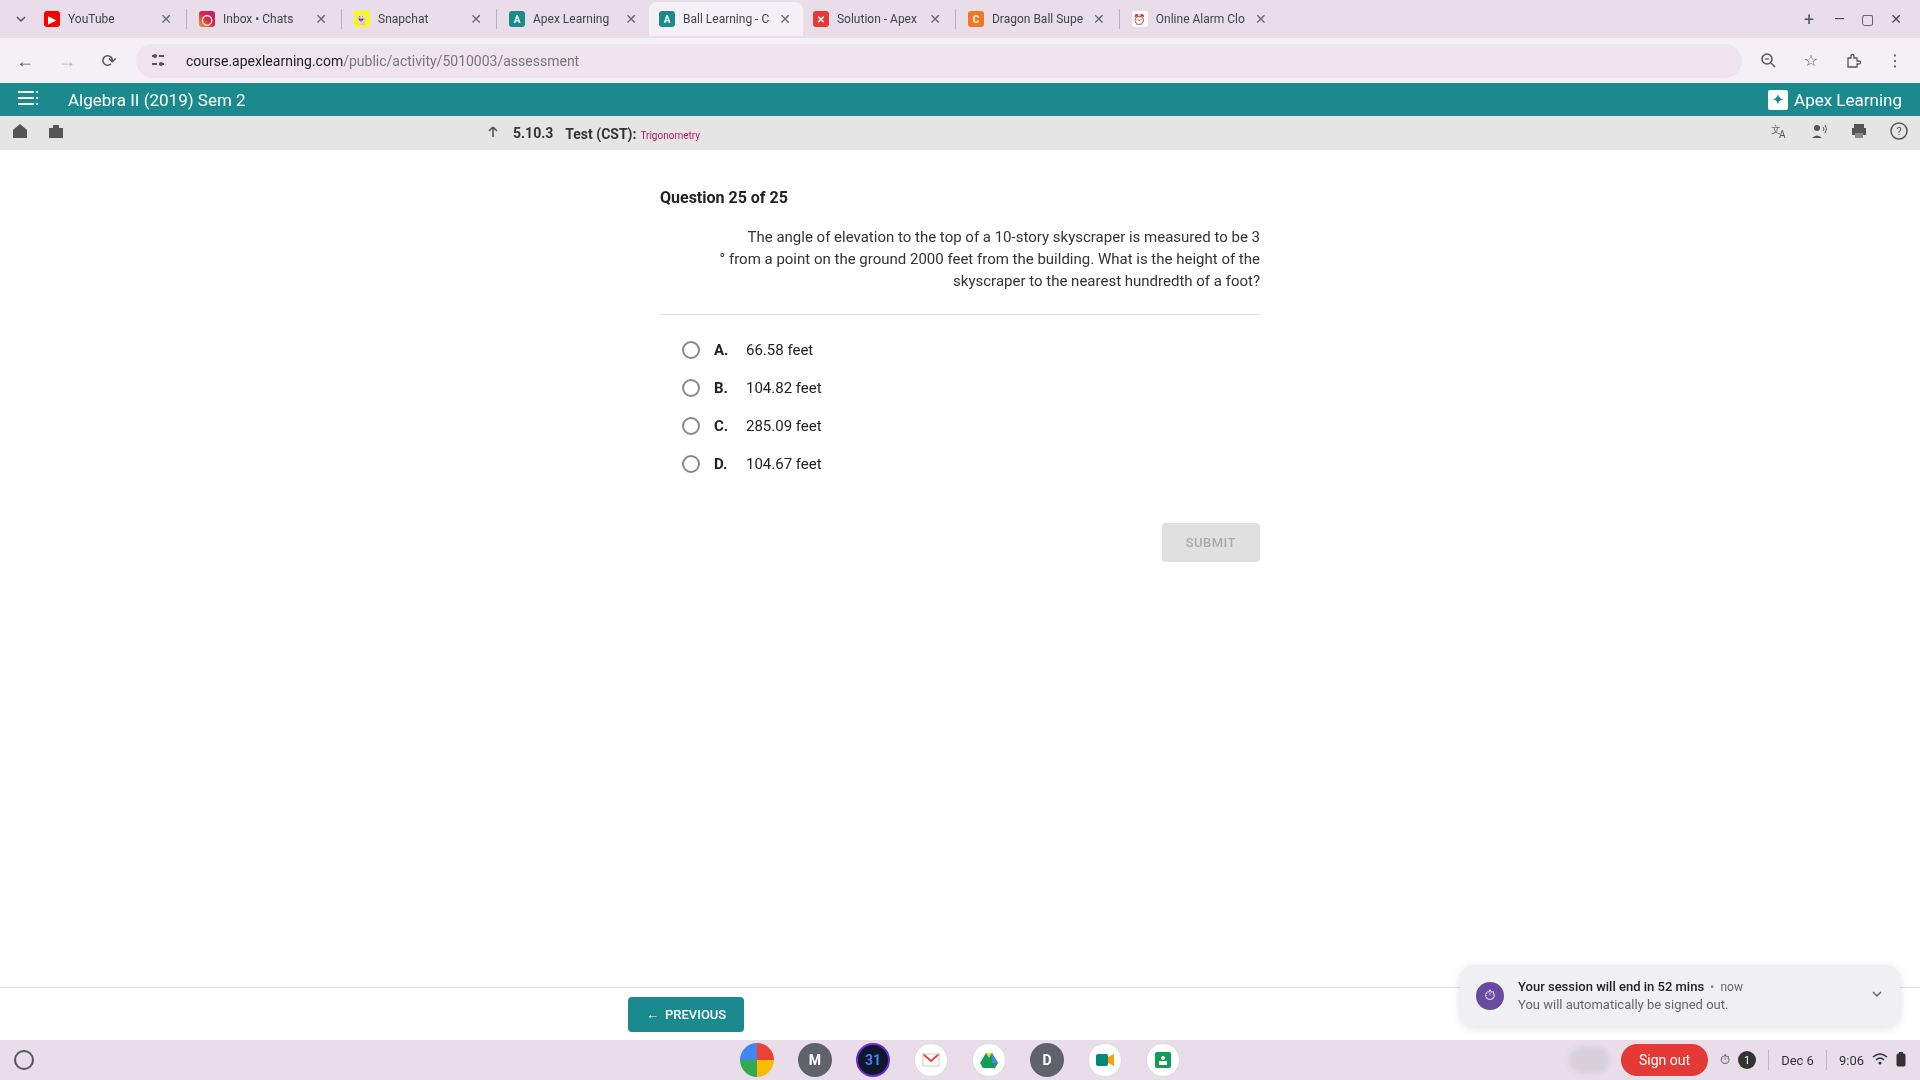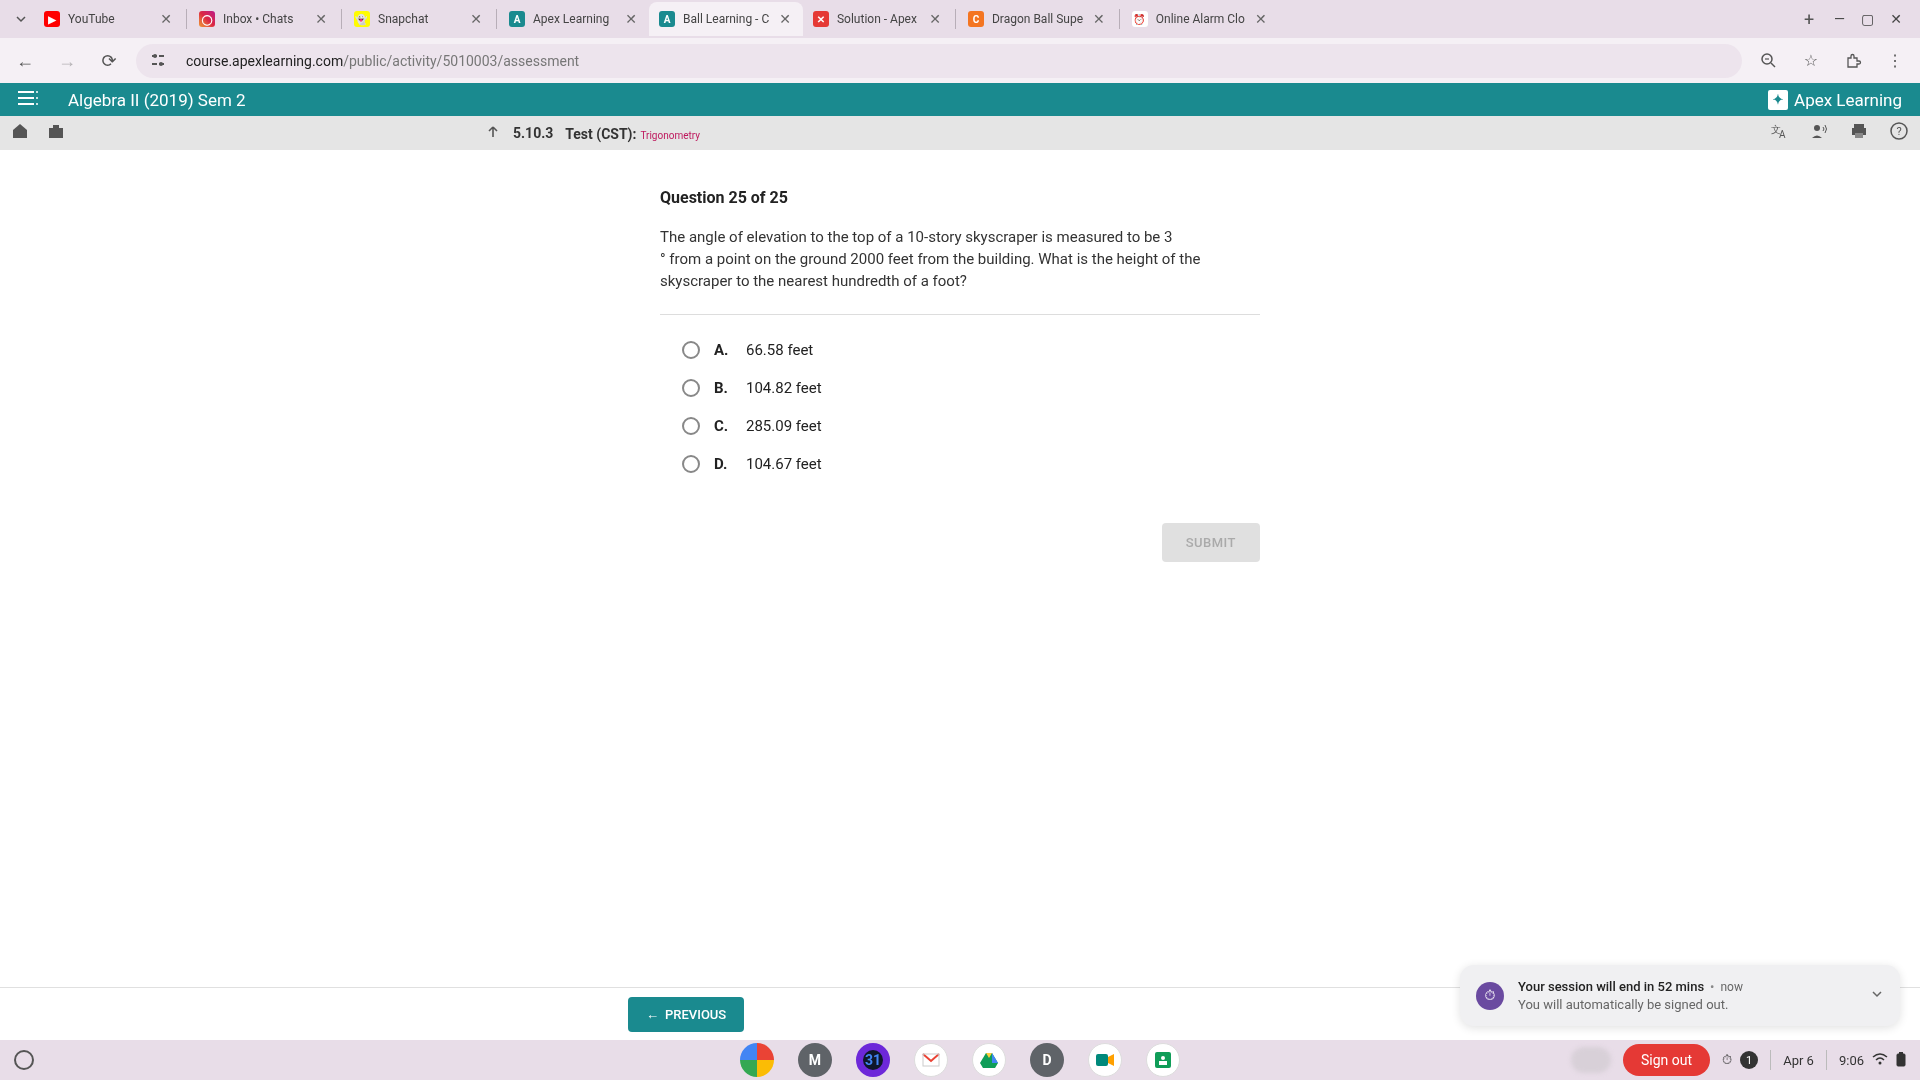--- a/index.html
+++ b/index.html
@@ -45,21 +45,21 @@
 .lesson-code { font-size: 14px; font-weight: bold; color: #333; }
 .lesson-type { font-size: 14px; font-weight: bold; color: #333; }
 .lesson-topic { font-size: 10px; color: #be185d; }
 .sub-right { display: flex; gap: 20px; align-items: center; }
 .sr-icon { color: #555; cursor: pointer; font-size: 18px; }
 
 
 .main { background: white; height: calc(100% - 150px - 53px - 40px); overflow: auto; padding-top: 38px; }
 .question-wrap { width: 600px; margin: 0 auto; }
 .q-title { font-size: 16px; font-weight: bold; color: #222; margin-bottom: 20px; }
-.q-text { font-size: 15px; color: #333; line-height: 1.45; margin-bottom: 22px; }
+.q-text { font-size: 15px; color: #333; line-height: 1.45; margin-bottom: 22px; text-align: right; }
 .divider { height: 1px; background: #ddd; margin-bottom: 26px; }
 .option-row { display: flex; align-items: center; gap: 14px; margin-bottom: 20px; cursor: pointer; padding-left: 22px; }
 .radio { width: 18px; height: 18px; border: 2px solid #888; border-radius: 50%; }
 .opt-letter { font-size: 15px; font-weight: bold; color: #222; min-width: 18px; }
 .opt-text { font-size: 15px; color: #222; }
 .submit-btn { float: right; margin-top: 30px; background: #e0e0e0; color: #aaa; border: none; padding: 12px 24px; font-size: 13px; font-weight: 500; letter-spacing: 0.5px; border-radius: 4px; cursor: not-allowed; }
 
 
 .bottom-nav { position: absolute; bottom: 40px; left: 0; right: 0; height: 53px; background: white; border-top: 1px solid #e0e0e0; display: flex; align-items: center; }
 .prev-btn { margin-left: 628px; background: #1a8a8f; color: white; border: none; padding: 10px 18px; font-size: 13px; font-weight: 500; border-radius: 4px; cursor: pointer; display: flex; align-items: center; gap: 6px; }
@@ -317,21 +317,21 @@
         <path d="M3 5 L7 9 L11 5" stroke="#666" stroke-width="1.5" fill="none"></path>
       </svg>
   </div>
 </div>
 
 <div class="shelf">
   <div class="shelf-launcher"></div>
   <div class="shelf-apps">
     <div class="shelf-app" style="background:conic-gradient(#ea4335 0 90deg,#fbbc05 90deg 180deg,#34a853 180deg 270deg,#4285f4 270deg)"></div>
     <div class="shelf-app" style="background:#5f6368;color:#fff">M</div>
-    <div class="shelf-app" style="background:#0f172a;color:#4285f4;border:7px solid #6d28d9">31</div>
+    <div class="shelf-app" style="background:#0f172a;color:#4285f4;border:2px solid #6d28d9">31</div>
     <div class="shelf-app" style="background:#fff;border:1px solid #ddd">
       <svg width="20" height="16" viewBox="0 0 20 16">
           <path d="M2 2 L10 9 L18 2" stroke="#ea4335" stroke-width="2" fill="none"></path>
           <rect x="2" y="2" width="16" height="12" stroke="#ccc" fill="none"></rect>
         </svg>
     </div>
     <div class="shelf-app" style="background:#fff;border:1px solid #ddd">
       <svg width="20" height="18" viewBox="0 0 20 18">
           <path d="M7 2 L13 2 L19 12 L16 17 L4 17 L1 12 Z" fill="#0f9d58"></path>
           <path d="M7 2 L13 2 L10 7 Z" fill="#ffcd40"></path>
@@ -354,21 +354,21 @@
     </div>
   </div>
   <div class="shelf-right">
     <div class="avatar-blur"></div>
     <button class="signout-btn">Sign out</button>
     <div class="status-pill">
       <span>⏱</span>
       <span class="status-count">1</span>
     </div>
     <div class="status-sep"></div>
-    <span class="status-pill">Apr 6</span>
+    <span class="status-pill">Dec 6</span>
     <div class="status-sep"></div>
     <div class="status-pill">
       <span>9:06</span>
       <span>
         <svg width="16" height="12" viewBox="0 0 16 12">
             <path d="M1 4 Q8 -2 15 4" stroke="#333" stroke-width="1.5" fill="none"></path>
             <path d="M4 7 Q8 3 12 7" stroke="#333" stroke-width="1.5" fill="none"></path>
             <circle cx="8" cy="10" r="1.5" fill="#333"></circle>
           </svg>
       </span>

